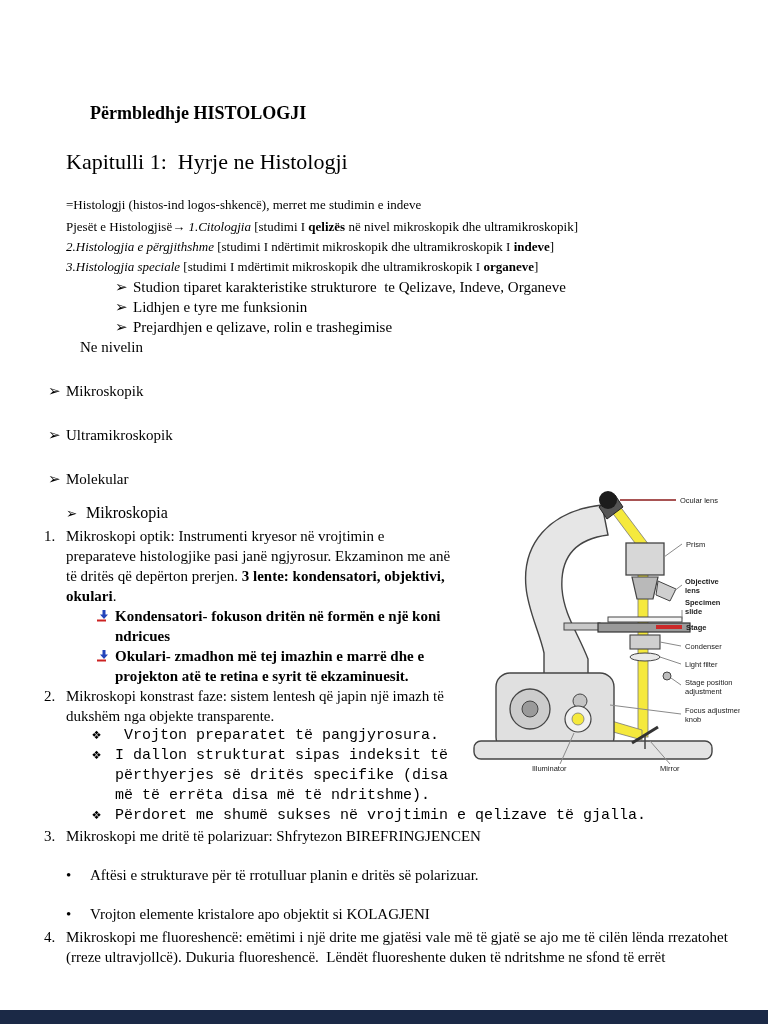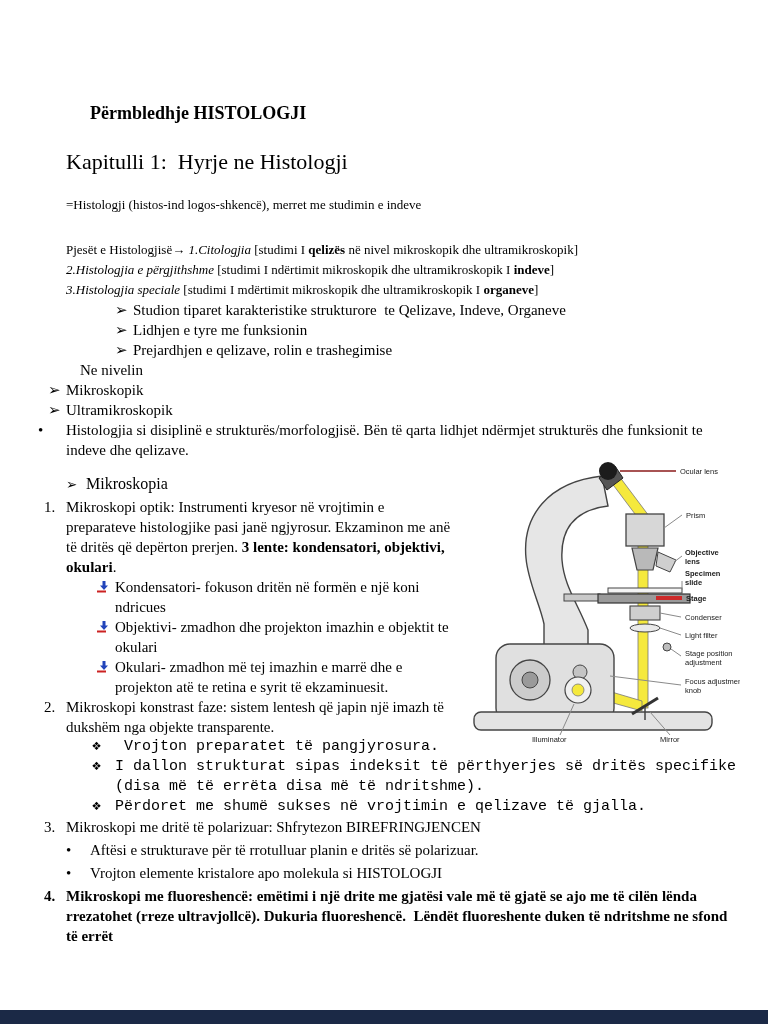--- a/index.html
+++ b/index.html
@@ -12,55 +12,55 @@
     overflow:hidden;
   }
   [data-bind] { white-space:pre-wrap; }
   .page { padding:101px 28px 0 66px; }
 
   h1.doc-title { font-size:18px; font-weight:bold; padding-left:24px; line-height:24px; }
   h2.chapter { font-size:22px; font-weight:normal; margin-top:24px; line-height:26px; }
 
   p, .line { font-size:13px; line-height:20px; }
   .p-def { margin-top:20px; }
-  .p-parts { margin-top:25px; }
+  .p-parts { margin-top:2px; }
   .it { font-style:italic; }
   .bd { font-weight:bold; }
   .flow-arrow { font-weight:bold; }
 
   
   .hang { font-size:15px; line-height:20px; }
   .marker { display:inline-block; text-indent:0; }
 
   .lst-deep  { margin-left:49px; padding-left:18px; text-indent:-18px; }
   .lst-deep .marker { width:18px; }
 
   .ne-nivelin { margin-left:14px; }
 
-  .lst-left  { margin-left:-18px; padding-left:18px; text-indent:-18px; }
+  .lst-left  { margin-left:-18px; padding-left:18px; text-indent:-18px;margin-top:24px; }
   .lst-left .marker { width:18px; }
 
   .lst-dot-main { margin-left:-28px; padding-left:28px; text-indent:-28px; }
   .lst-dot-main .marker { width:28px; }
 
   .h-mikroskopia { margin-top:12px; padding-left:20px; text-indent:-20px;
                    font-size:16px; line-height:24px; }
   .h-mikroskopia .marker { width:20px; font-size:13.4px; }
 
   .num-item { margin-left:-22px; padding-left:22px; text-indent:-22px; }
   .num-item .marker { width:22px; }
 
-  .sub-pin { margin-left:30px; padding-left:19px; text-indent:-19px; }
+  .sub-pin { margin-left:30px; padding-left:19px; text-indent:-19px;font-weight:bold; }
   .sub-pin .marker { width:19px; }
   .pin-svg { vertical-align:-1px; }
 
   .sub-diamond { margin-left:26px; padding-left:23px; text-indent:-23px;font-family:Liberation Mono, monospace; }
   .sub-diamond .marker { width:23px; }
 
-  .sub-dot { padding-left:24px; text-indent:-24px; margin-top:3px;font-family:Liberation Serif, serif; }
+  .sub-dot { padding-left:24px; text-indent:-24px; margin-top:19px;font-family:Liberation Serif, serif; }
   .sub-dot .marker { width:24px; }
 
   figure.microscope { float:right; width:280px; height:292px; margin:-6px 0 10px 8px; }
   figure.microscope svg { display:block; }
   .dlabel { font-family:"Liberation Sans", sans-serif; font-size:7.5px; fill:#1a1a1a; }
   .dlabel-b { font-weight:bold; }
   .leader { stroke:#8a8a8a; stroke-width:1; fill:none; }
 
   .footer-bar { position:absolute; left:0; bottom:0; width:768px; height:14px; background:#1b2946; }
 </style>
@@ -92,24 +92,24 @@
   </div>
 
   <div class="hang ne-nivelin" data-bind="doc.ne_nivelin">Ne nivelin</div>
 
   <div class="hang lst-left">
     <span class="marker" data-bind="icons.arrow_bullet">➢</span><span data-bind="doc.levels.0">Mikroskopik</span>
   </div>
   <div class="hang lst-left">
     <span class="marker" data-bind="icons.arrow_bullet">➢</span><span data-bind="doc.levels.1">Ultramikroskopik</span>
   </div>
-
-  <div class="hang lst-dot-main">
-    <span class="marker" data-bind="icons.dot_bullet">•</span><span data-bind="doc.bullets.0">Histologjia si disiplinë e strukturës/morfologjisë. Bën të qarta lidhjet ndërmjet strukturës dhe funksionit te indeve dhe qelizave.</span>
-  </div>
+  <div class="hang lst-left">
+    <span class="marker" data-bind="icons.arrow_bullet">➢</span><span data-bind="doc.levels.2">Molekular</span>
+  </div>
+
 
   <figure class="microscope">
     <svg width="280" height="292" viewBox="0 0 280 292">
 
       <polygon points="148,24 156,18 192,66 184,72" fill="#f5e93d" stroke="#777" stroke-width="0.8"></polygon>
       <rect x="178" y="90" width="10" height="164" fill="#f5e93d" stroke="#777" stroke-width="0.8"></rect>
       <polygon points="128,231 128,242 182,257 182,247" fill="#f5e93d" stroke="#777" stroke-width="0.8"></polygon>
 
       <path d="M142,22 C 88,28 62,62 66,104 C 68,128 80,150 84,170 L84,212 L128,212 L128,176 C 118,150 104,132 102,106 C 100,74 116,56 148,52 Z" fill="#e6e6e6" stroke="#444" stroke-width="1.4"></path>
       <rect x="36" y="190" width="118" height="78" rx="14" fill="#e0e0e0" stroke="#444" stroke-width="1.4"></rect>
@@ -179,26 +179,20 @@
   <div class="hang sub-pin">
     <span class="marker"><svg class="pin-svg" width="13" height="12" viewBox="0 0 13 12">
           <rect x="1" y="9.5" width="9" height="2" fill="#cc2222"></rect>
           <path d="M6.5 0 L9.5 0 L9.5 4.5 L12 4.5 L8 9 L4 4.5 L6.5 4.5 Z" fill="#2244bb"></path>
         </svg></span><span data-bind="doc.m1.subs.0">Kondensatori- fokuson dritën në formën e një koni ndricues</span>
   </div>
   <div class="hang sub-pin">
     <span class="marker"><svg class="pin-svg" width="13" height="12" viewBox="0 0 13 12">
           <rect x="1" y="9.5" width="9" height="2" fill="#cc2222"></rect>
           <path d="M6.5 0 L9.5 0 L9.5 4.5 L12 4.5 L8 9 L4 4.5 L6.5 4.5 Z" fill="#2244bb"></path>
-        </svg></span><span data-bind="doc.m1.subs.1">Objektivi- zmadhon dhe projekton imazhin e objektit te okulari</span>
-  </div>
-  <div class="hang sub-pin">
-    <span class="marker"><svg class="pin-svg" width="13" height="12" viewBox="0 0 13 12">
-          <rect x="1" y="9.5" width="9" height="2" fill="#cc2222"></rect>
-          <path d="M6.5 0 L9.5 0 L9.5 4.5 L12 4.5 L8 9 L4 4.5 L6.5 4.5 Z" fill="#2244bb"></path>
         </svg></span><span data-bind="doc.m1.subs.2">Okulari- zmadhon më tej imazhin e marrë dhe e projekton atë te retina e syrit të ekzaminuesit.</span>
   </div>
 
   <div class="hang num-item">
     <span class="marker" data-bind="doc.m2.num">2.</span><span data-bind="doc.m2.t1">Mikroskopi konstrast faze: sistem lentesh që japin një imazh të dukshëm nga objekte transparente.</span>
   </div>
   <div class="hang sub-diamond">
     <span class="marker" data-bind="icons.diamond_bullet">❖</span><span data-bind="doc.m2.subs.0"> Vrojton preparatet të pangjyrosura.</span>
   </div>
   <div class="hang sub-diamond">
@@ -208,22 +202,22 @@
     <span class="marker" data-bind="icons.diamond_bullet">❖</span><span data-bind="doc.m2.subs.2">Përdoret me shumë sukses në vrojtimin e qelizave të gjalla.</span>
   </div>
 
   <div class="hang num-item">
     <span class="marker" data-bind="doc.m3.num">3.</span><span data-bind="doc.m3.t1">Mikroskopi me dritë të polarizuar: Shfrytezon BIREFRINGJENCEN</span>
   </div>
   <div class="hang sub-dot">
     <span class="marker" data-bind="icons.dot_bullet">•</span><span data-bind="doc.m3.subs.0">Aftësi e strukturave për të rrotulluar planin e dritës së polarizuar.</span>
   </div>
   <div class="hang sub-dot">
-    <span class="marker" data-bind="icons.dot_bullet">•</span><span data-bind="doc.m3.subs.1">Vrojton elemente kristalore apo molekula si HISTOLOGJI</span>
-  </div>
-
-  <div class="hang num-item" style="margin-top:3px;font-weight:bold;">
+    <span class="marker" data-bind="icons.dot_bullet">•</span><span data-bind="doc.m3.subs.1">Vrojton elemente kristalore apo objektit si KOLAGJENI</span>
+  </div>
+
+  <div class="hang num-item" style="margin-top:3px;">
     <span class="marker" data-bind="doc.m4.num">4.</span><span data-bind="doc.m4.t1">Mikroskopi me fluoreshencë: emëtimi i një drite me gjatësi vale më të gjatë se ajo me të cilën lënda rrezatohet (rreze ultravjollcë). Dukuria fluoreshencë.  Lëndët fluoreshente duken të ndritshme ne sfond të errët</span>
   </div>
 
 </div>
 
 <div class="footer-bar" style="background-color: rgb(27, 41, 70);"></div>
 
 </body></html>

